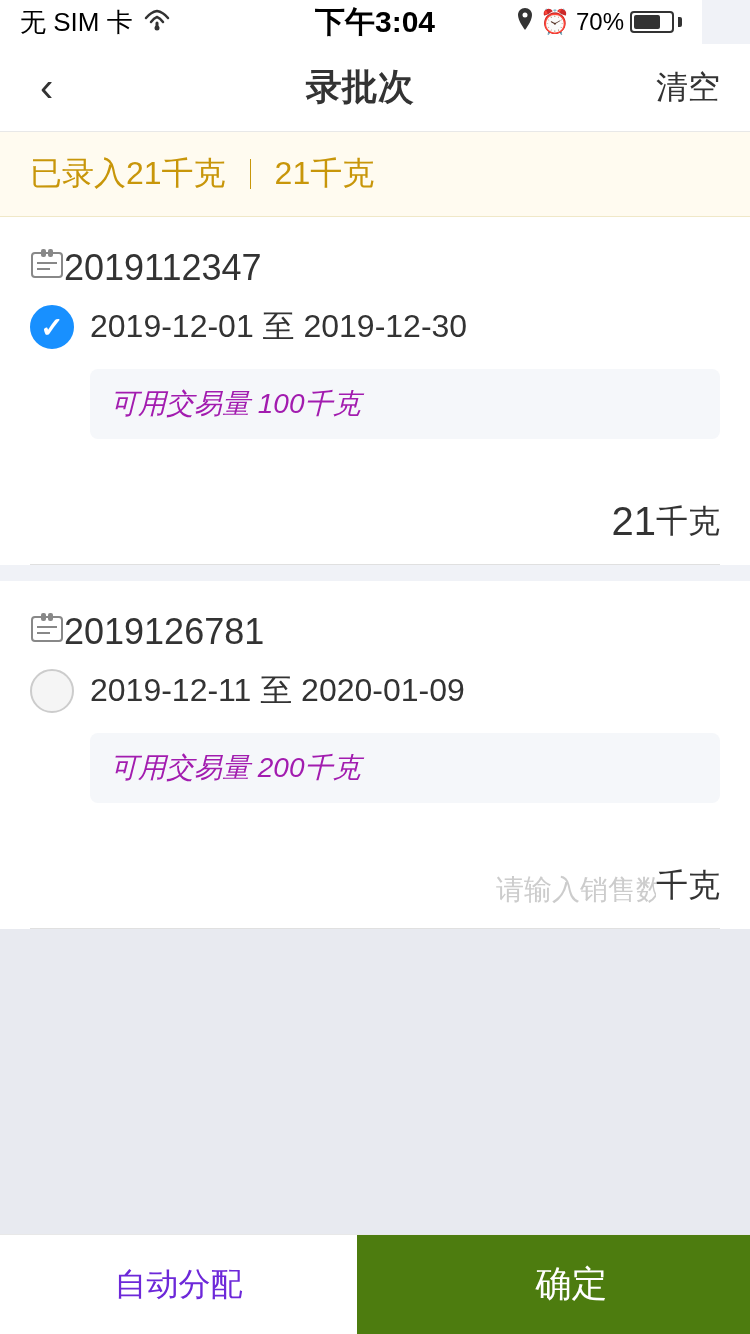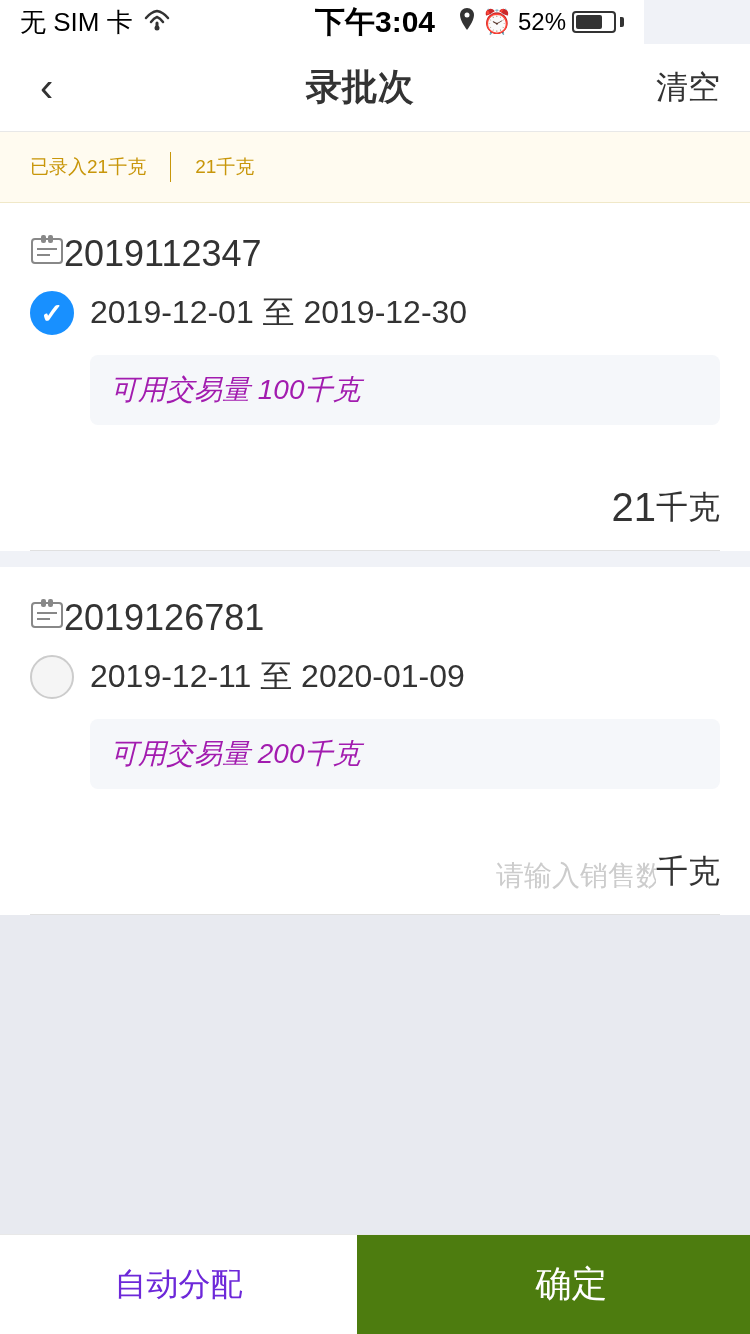--- a/index.html
+++ b/index.html
@@ -7,21 +7,21 @@
     body {
       width: 750px;
       min-height: 1334px;
       font-family: -apple-system, "PingFang SC", "Helvetica Neue", Arial, sans-serif;
       background: #f0f2f7;
       overflow-x: hidden;
     }
 
     
     .status-bar {
-      width: 644px;
+      width: 702px;
       height: 44px;
       background: #fff;
       display: flex;
       align-items: center;
       justify-content: space-between;
       padding: 0 20px;
       font-size: 26px;
     }
     .status-left {
       display: flex;
@@ -104,21 +104,21 @@
     .info-banner {
       width: 750px;
       background: #fffbf0;
       padding: 20px 30px;
       display: flex;
       align-items: center;
       gap: 0;
       border-bottom: 1px solid #f0e8c8;
     }
     .info-text {
-      font-size: 19px;
+      font-size: 32px;
       color: #c8960a;
     }
     .info-divider {
       width: 1px;
       height: 30px;
       background: #c8960a;
       margin: 0 24px;
     }
 
     
@@ -289,21 +289,21 @@
   </div>
   <div class="status-center">下午3:04</div>
   <div class="status-right">
     <span>
       <svg width="18" height="22" viewBox="0 0 18 22" fill="#333">
         <path d="M9 0 C5 0 2 3 2 7 C2 13 9 22 9 22 C9 22 16 13 16 7 C16 3 13 0 9 0Z"></path>
         <circle cx="9" cy="7" r="2.5" fill="white"></circle>
       </svg>
     </span>
     <span>⏰</span>
-    <span>52%</span>
+    <span>70%</span>
     <div class="battery-icon">
       <div class="battery-body">
         <div class="battery-fill"></div>
       </div>
       <div class="battery-cap"></div>
     </div>
   </div>
 </div>
 
 <div class="nav-bar">

